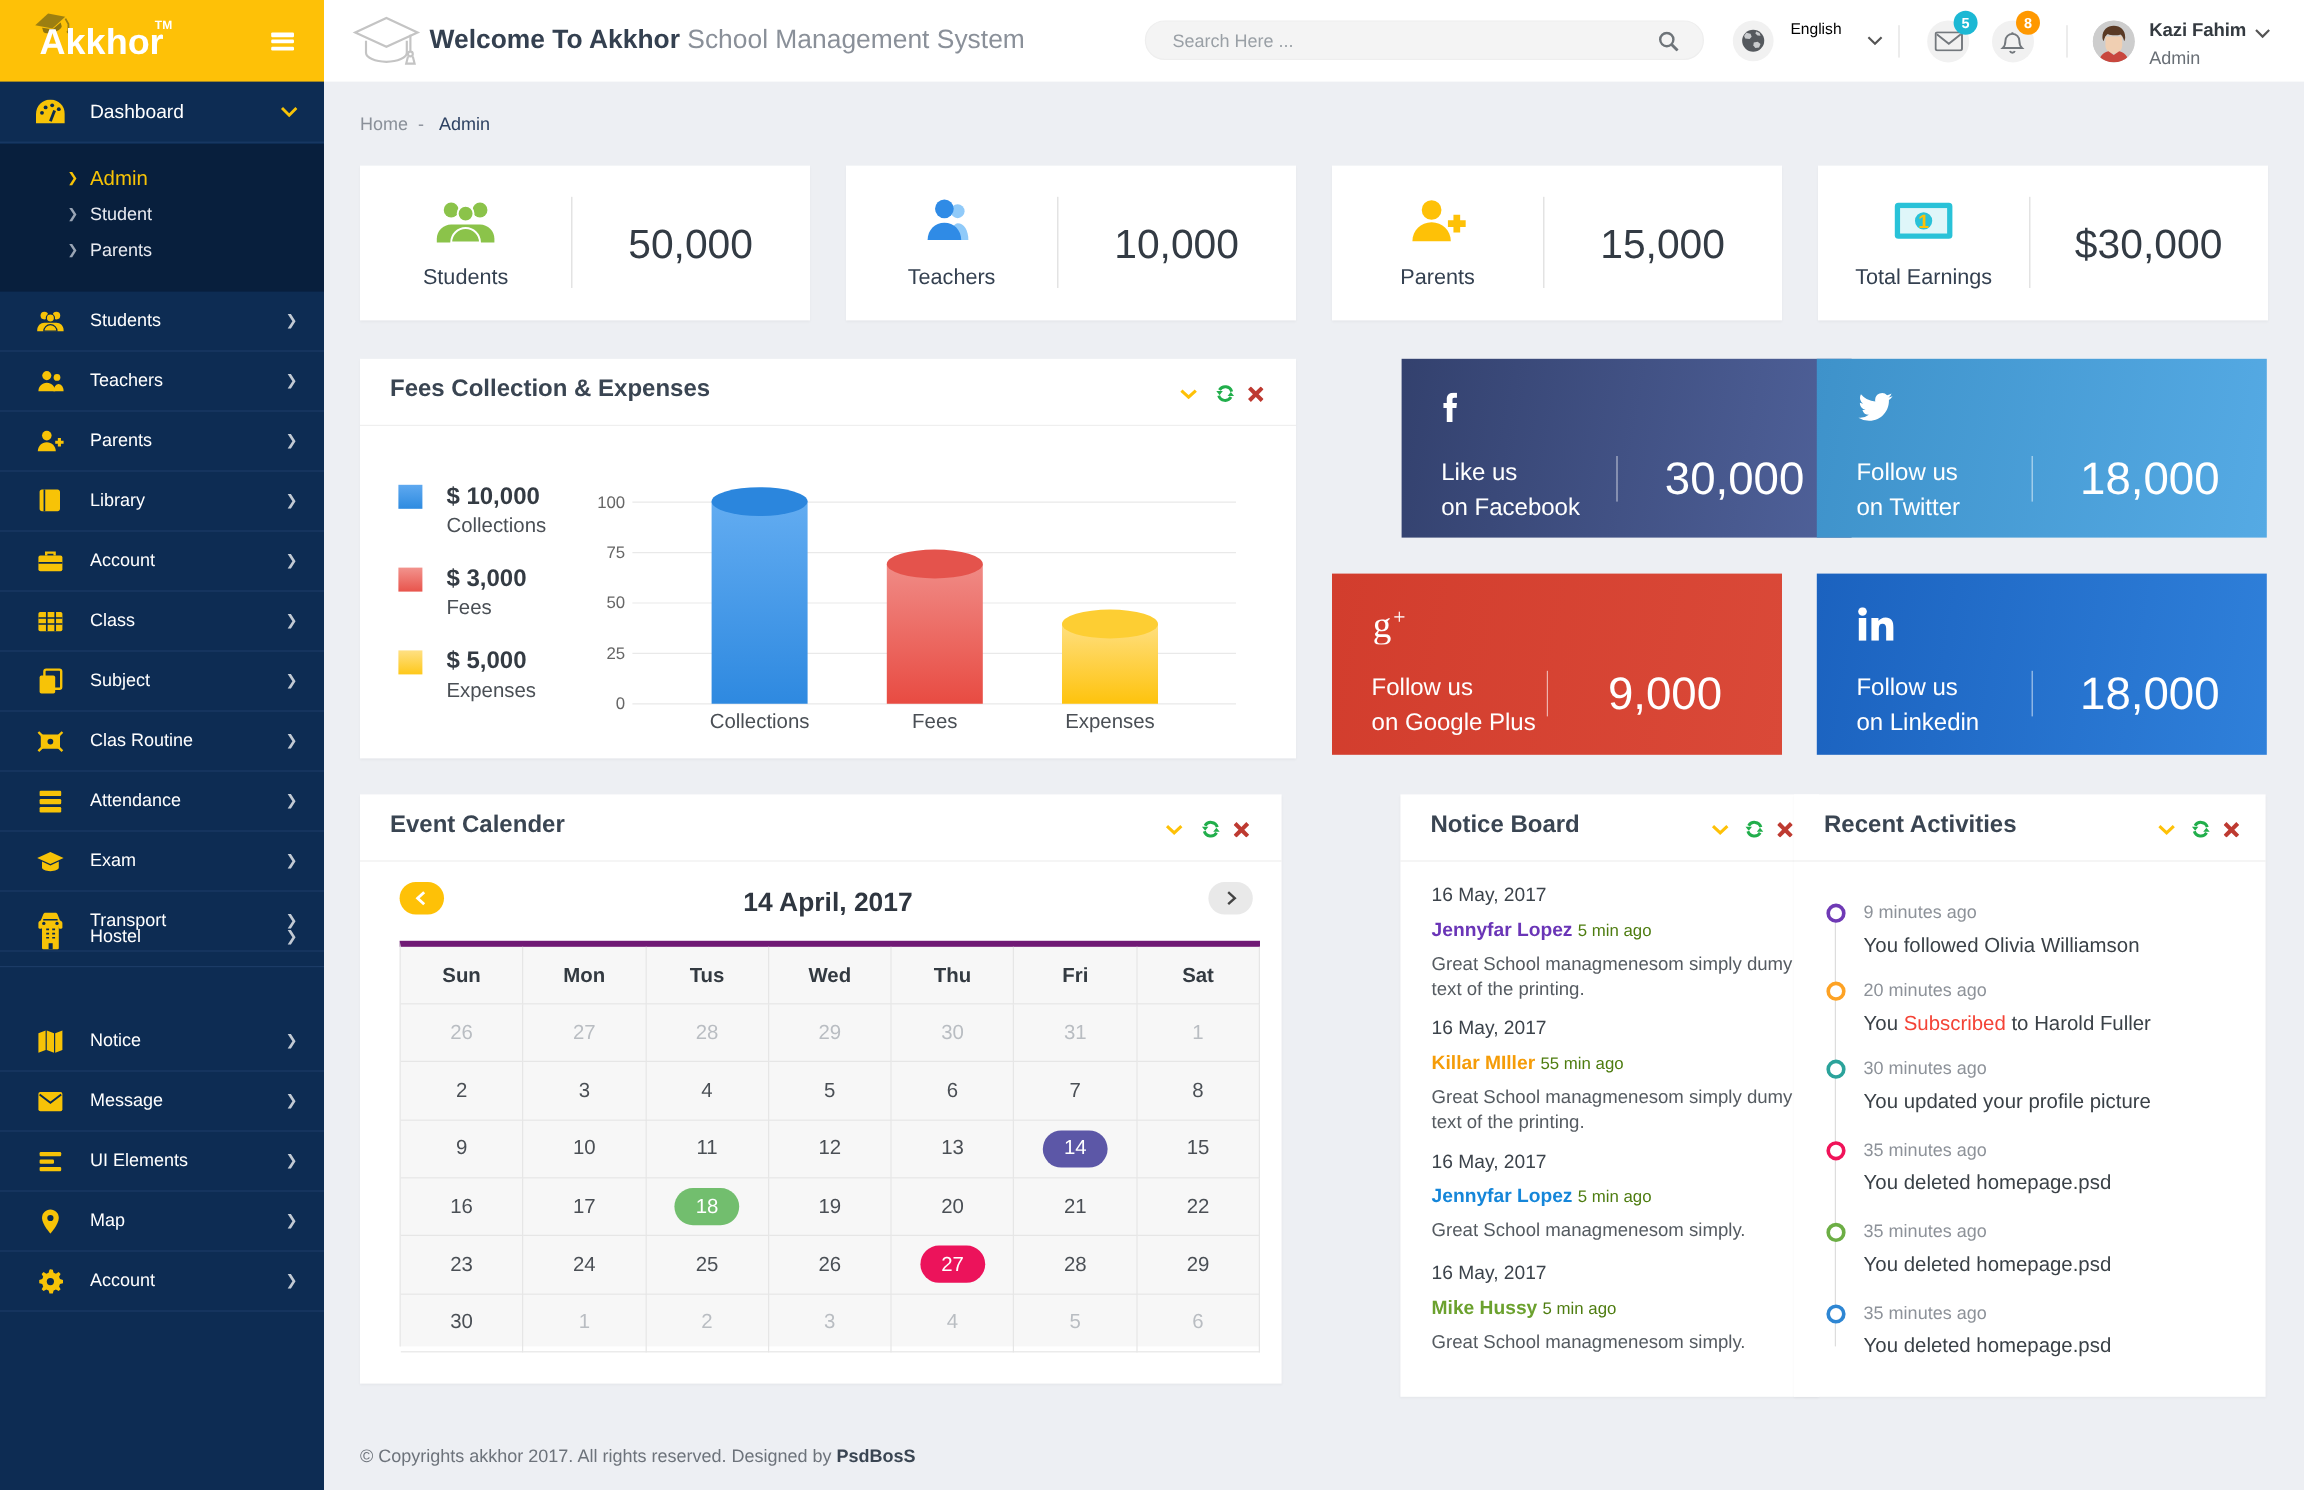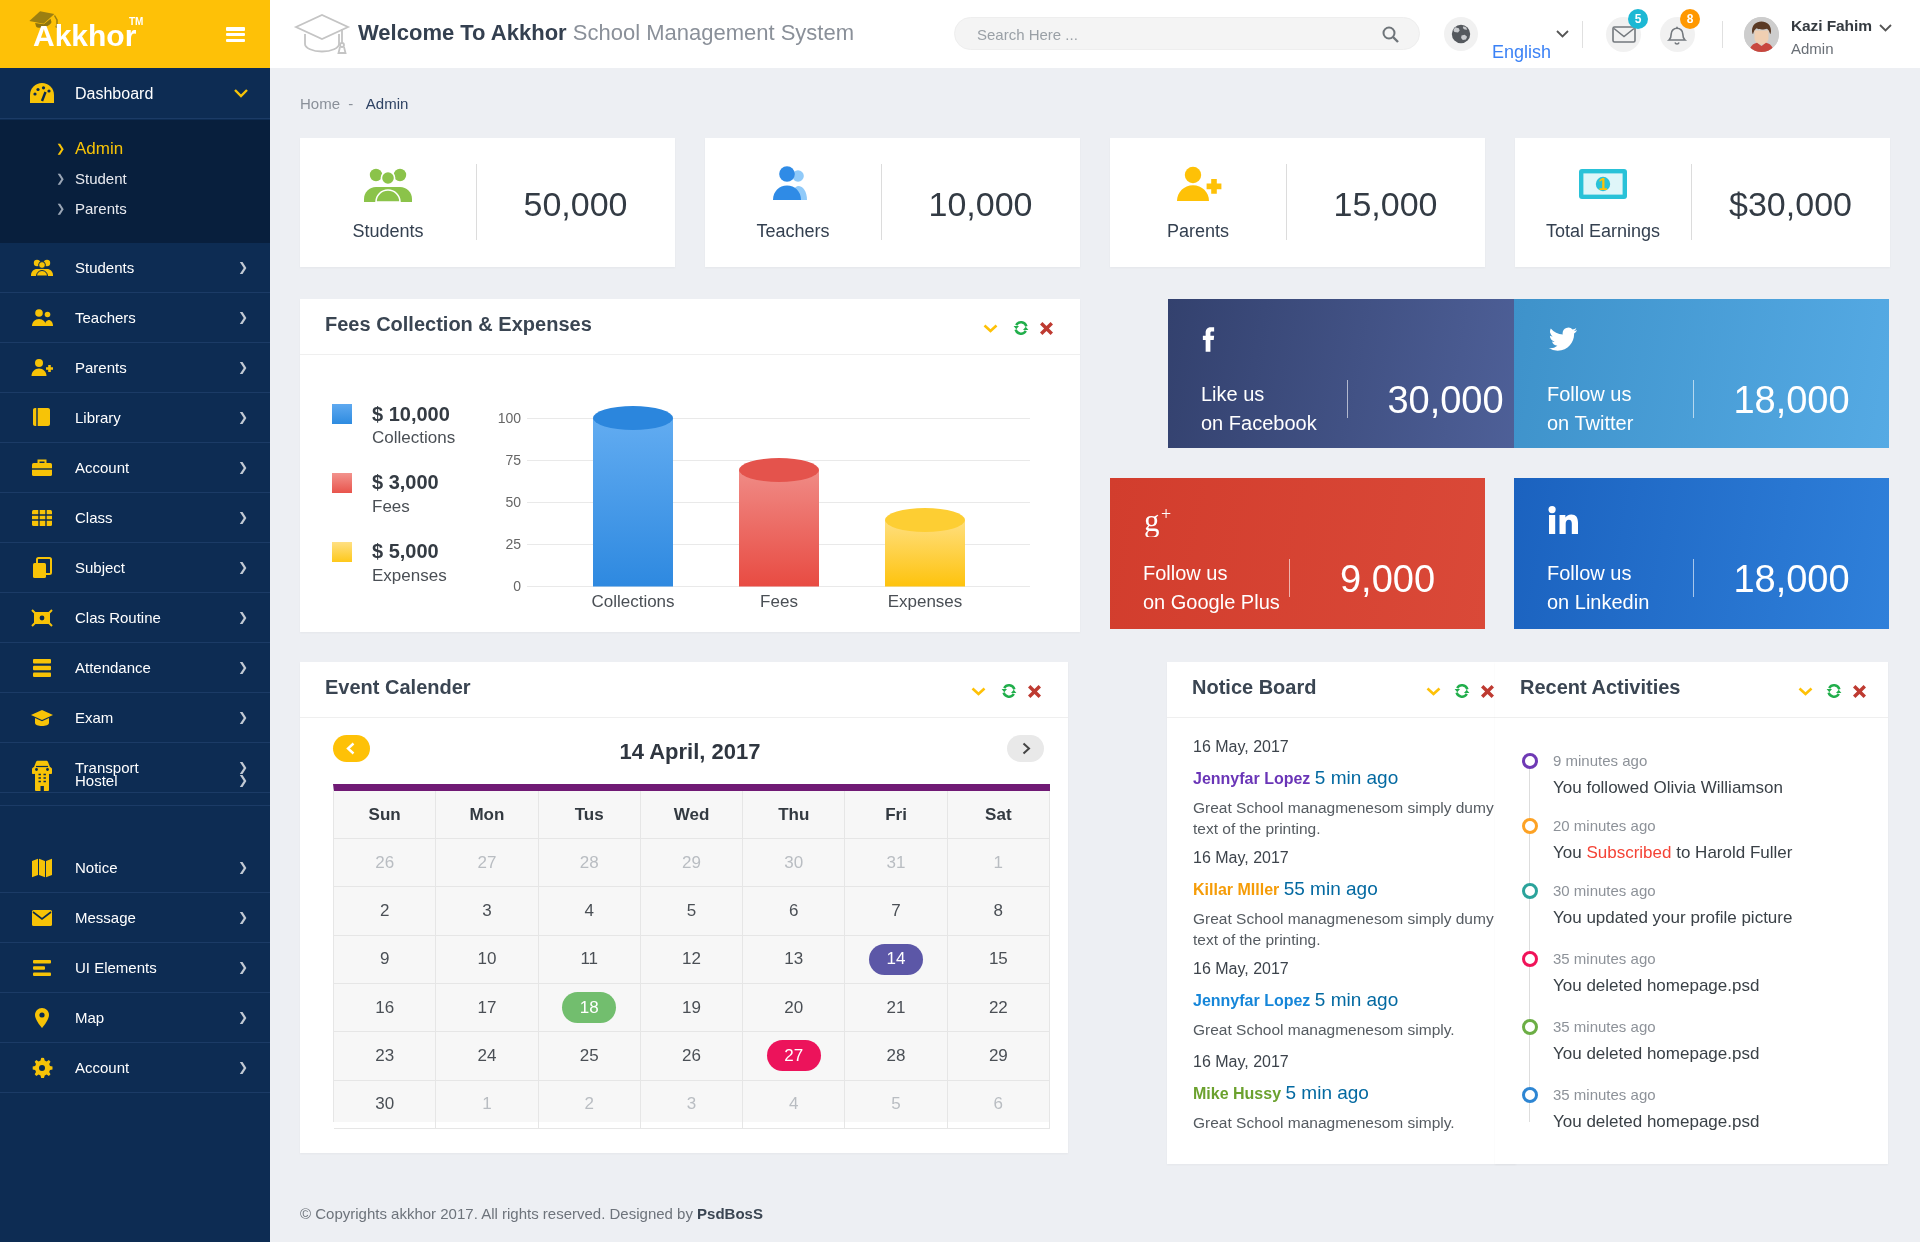--- a/index.html
+++ b/index.html
@@ -40,30 +40,30 @@
 .stat .lab { position:absolute; left:0; width:176px; top:83px; text-align:center; font-size:18px; color:#344050; }
 .stat .sep { position:absolute; left:176px; top:26px; width:1px; height:76px; background:#DCDCDC; }
 .stat .num { position:absolute; left:176px; width:199px; top:47px; text-align:center; font-size:34px; color:#333B44; }
 
 .social { position:absolute; width:375px; height:151px; color:#fff; }
 .social .sic { position:absolute; left:34px; top:28px; }
 .social .slab { position:absolute; left:33px; top:81px; font-size:20px; line-height:29px; }
 .social .ssep { position:absolute; left:179px; top:81px; width:1px; height:38px; background:rgba(255,255,255,0.6); }
 .social .snum { position:absolute; left:180px; right:0; top:80px; text-align:center; font-size:38px; }
 
-#calgrid { display:grid; grid-template-columns:repeat(7,1fr); grid-template-rows:48px repeat(6,48.33px); background:#F7F7F7; border-top:7px solid #701a75; border-left:1px solid #E6E6E6; }
+#calgrid { display:grid; grid-template-columns:repeat(7,1fr); grid-template-rows:48px repeat(6,48.33px); background:#F7F7F7; border-top:5px solid #701a75; border-left:1px solid #E6E6E6; }
 .cg { border-right:1px solid #E6E6E6; border-bottom:1px solid #E6E6E6; display:flex; align-items:center; justify-content:center; font-size:17px; color:#4A4F55; }
 .cg.h { font-weight:bold; color:#333A41; }
 .cg.o { color:#B9BDC2; }
 .pill { width:54px; height:31px; border-radius:16px; color:#fff; display:flex; align-items:center; justify-content:center; }
 
 .nitem { position:absolute; left:26px; width:311px; }
 .ndate { font-size:16px; color:#3C434B; }
 .nname { margin-top:11px; font-size:16px; }
-.nname span { font-size:19px; color:#0369a1; }
+.nname span { font-size:14px; color:#4d7c0f; }
 .nbody { margin-top:8px; font-size:15.5px; color:#555B61; line-height:21px; }
 
 .aitem { position:absolute; left:58px; width:320px; }
 .adot { position:absolute; left:-31px; top:1px; width:16px; height:16px; border-radius:50%; border:3px solid #999; background:#fff; }
 .atime { font-size:15px; color:#8D9299; }
 .atext { margin-top:9px; font-size:17px; color:#3A4147; }
 </style>
 </head>
 <body>
 <div id="sidebar">
@@ -277,21 +277,21 @@
   </div>
   <div class="hcirc" style="left:1174px;top:17px;width:34px;height:34px;"></div>
   <svg class="abs" style="left:1181px;top:24px;" width="20" height="20" viewBox="0 0 20 20">
       <circle cx="10" cy="10" r="9.2" fill="#55595E"></circle>
       <g fill="#C9CBCE">
         <path d="M4.2 3.2l3.6 1 .9 2.4-1.7 1.9-3.6-.5-1-2z"></path>
         <path d="M10.5 11.5l3.2-.8 2.4 2-1.2 2.8-3.1.6-1.7-2.2z"></path>
         <path d="M12.5 2.2l2.8 1.4.9 2.2-2.6-.3-1.8-1.6z"></path>
       </g>
     </svg>
-  <div class="abs" style="left:1222px;top:42px;font-size:18px;color:#3b82f6;">English</div>
+  <div class="abs" style="left:1222px;top:16px;font-size:13px;color:#000000;">English</div>
   <svg class="abs" style="left:1286px;top:30px;" width="13" height="8" viewBox="0 0 13 8">
       <path fill="none" stroke="#555" stroke-width="1.8" d="M1 1l5.5 5.5L12 1"></path>
     </svg>
   <div class="vsep" style="left:1312px;top:21px;height:27px;"></div>
   <div class="hcirc" style="left:1336px;top:17px;width:35px;height:35px;"></div>
   <svg class="abs" style="left:1342px;top:26px;" width="24" height="17" viewBox="0 0 24 17">
       <rect x="1" y="1" width="22" height="15" rx="1.5" fill="none" stroke="#73787D" stroke-width="1.6"></rect>
       <path fill="none" stroke="#73787D" stroke-width="1.6" d="M2 2.5l10 8 10-8"></path>
     </svg>
   <div class="badge" style="left:1358px;top:9px;background:#1CB8D4;">5</div>

